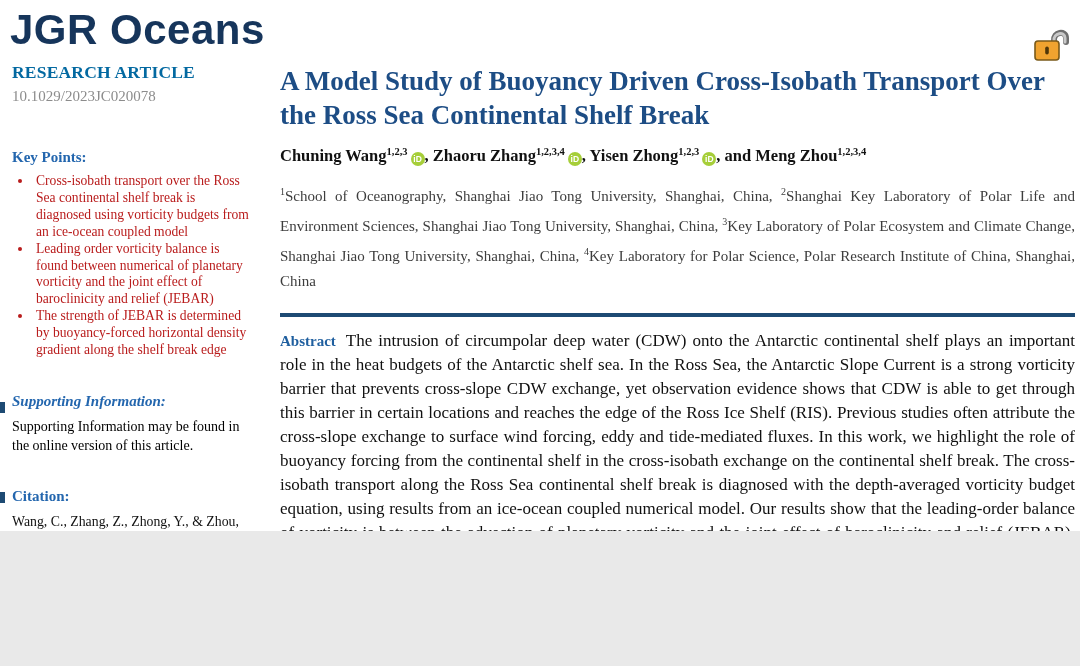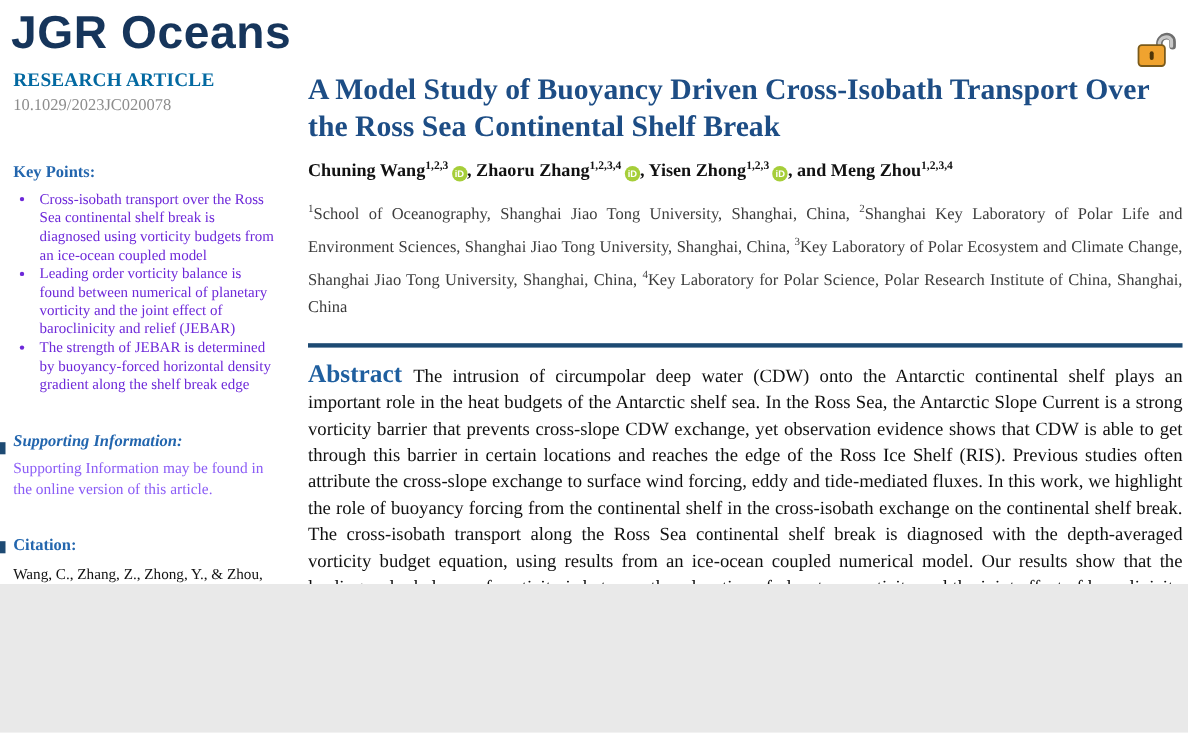--- a/index.html
+++ b/index.html
@@ -21,26 +21,26 @@
   .article-type {
     font-weight:700; font-size:17.5px; color:#0369a1; letter-spacing:0.2px;
   }
   .doi { margin-top:5px; font-size:15px; color:#8c8c8c; }
   .sb-heading {
     font-weight:700; font-size:15px; color:#2366ae; margin-top:0;
   }
   .h-keypoints { margin-top:44px; }
   .keypoints {
     margin-top:7px; padding-left:21px;
-    font-size:13.6px; line-height:16.9px; color:#6d28d9;
+    font-size:13.6px; line-height:16.9px; color:#b91c1c;
     list-style:disc outside;
   }
   .keypoints li { padding-left:3px; }
   .h-supporting { margin-top:34px;font-style:italic; }
-  .sb-text { margin-top:7px; font-size:14px; line-height:19px; color:#8b5cf6; }
+  .sb-text { margin-top:7px; font-size:14px; line-height:19px; color:#000000; }
   .h-correspondence { margin-top:29px; }
   .corr-name { margin-top:7px; font-size:14px; line-height:18px; color:#111; }
   .corr-email { display:block; font-size:14px; line-height:18px; color:#3b3bcc; text-decoration:none; cursor:pointer; }
   .h-citation { margin-top:33px; }
   .citation-text { margin-top:7px; font-size:13.8px; line-height:19.5px; color:#111; }
   
   .edge-mark { position:absolute; left:0; width:5px; height:11px; background:#1d4a73; }
   
   .main { position:absolute; left:280px; top:64px; width:795px; }
   .title {
@@ -59,21 +59,21 @@
     margin-top:13px; font-size:15px; line-height:25px; color:#3d3d3d;
     text-align:justify;
   }
   .affiliations sup { font-size:10px; }
   .rule { margin-top:19px; height:4px; background:#1d4a73; }
   .abstract {
     margin-top:12px; font-size:17px; line-height:24px; color:#101010;
     text-align:justify;
   }
   .ab-label {
-    font-weight:700; font-size:23px; color:#1f5f9f; margin-right:10px;
+    font-weight:700; font-size:15px; color:#1f5f9f; margin-right:10px;
   }
   
   .lock { position:absolute; left:1028px; top:26px; width:44px; height:44px; cursor:pointer; }
   
   .watermark {
     position:absolute; left:851px; top:600px; width:229px;
     font-family:"Liberation Sans", sans-serif;
     font-weight:700; font-size:26px; letter-spacing:0.5px;
     color:rgba(255,255,255,0.82);
     -webkit-text-stroke:1px rgba(135,135,135,0.75);

